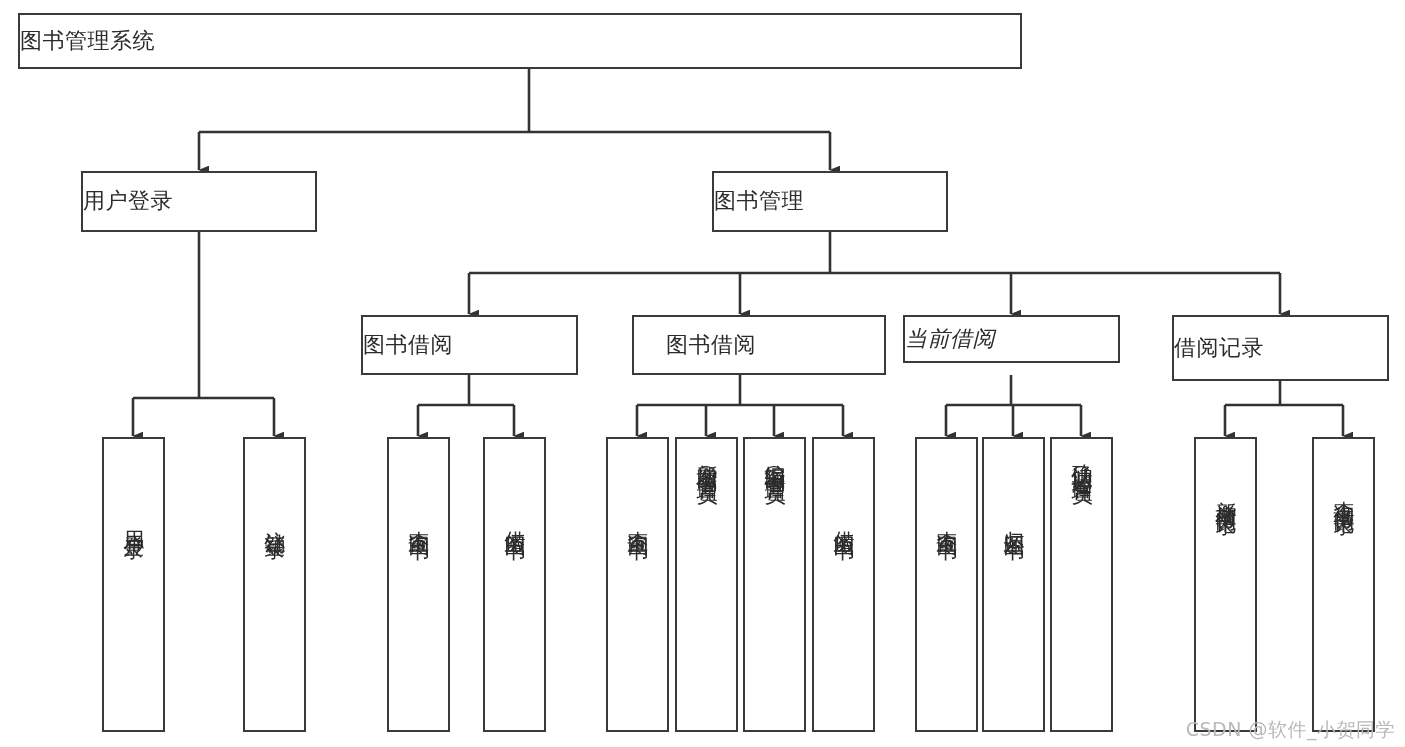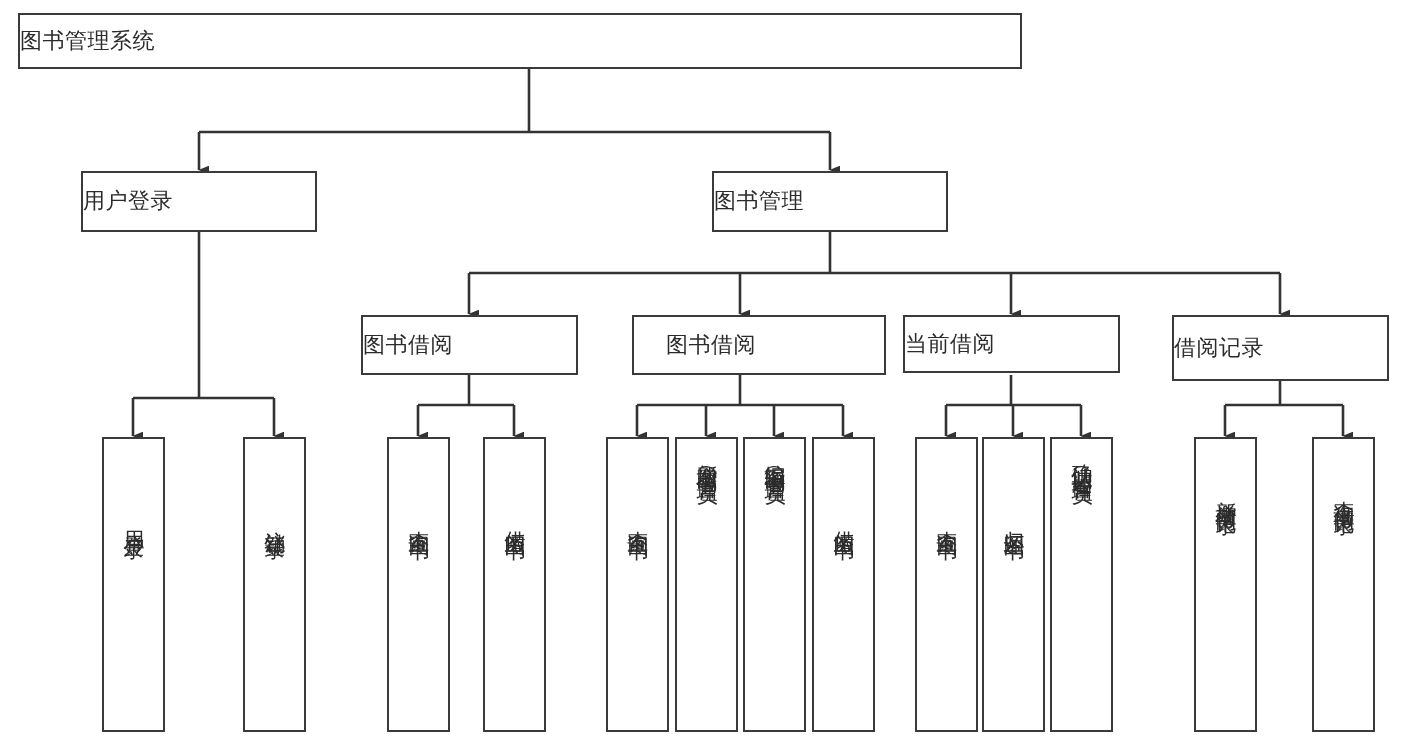--- a/index.html
+++ b/index.html
@@ -138,21 +138,21 @@
       </div>
       <div class="node-box" style="left: 712px; top: 171px; width: 236px; height: 61px;">
         <span class="node-label">图书管理</span>
       </div>
       <div class="node-box" style="left: 361px; top: 315px; width: 217px; height: 60px;">
         <span class="node-label">图书借阅</span>
       </div>
       <div class="node-box" style="left: 632px; top: 315px; width: 254px; height: 60px; padding-left: 32px;">
         <span class="node-label">图书借阅</span>
       </div>
-      <div class="node-box" style="left: 903px; top: 315px; width: 217px; height: 58px;">
+      <div class="node-box" style="left: 903px; top: 315px; width: 217px; height: 48px; font-style: italic;">
         <span class="node-label">当前借阅</span>
       </div>
       <div class="node-box" style="left: 1172px; top: 315px; width: 217px; height: 66px;">
         <span class="node-label">借阅记录</span>
       </div>
       <div class="node-box vertical" style="left: 102px; top: 437px; width: 63px; height: 295px; padding-top: 75px;">
         <span class="node-label">用户登录</span>
       </div>
       <div class="node-box vertical" style="left: 243px; top: 437px; width: 63px; height: 295px; padding-top: 75px;">
         <span class="node-label">注销登录</span>
@@ -185,13 +185,14 @@
         <span class="node-label">确认归还（管理员）</span>
       </div>
       <div class="node-box vertical" style="left: 1194px; top: 437px; width: 63px; height: 295px; padding-top: 45px;">
         <span class="node-label">新增借阅记录</span>
       </div>
       <div class="node-box vertical" style="left: 1312px; top: 437px; width: 63px; height: 295px; padding-top: 45px;">
         <span class="node-label">查询借阅记录</span>
       </div>
     </div>
 
+  <div class="watermark">CSDN @软件_小贺同学</div>
 </div>
 
 </body></html>

